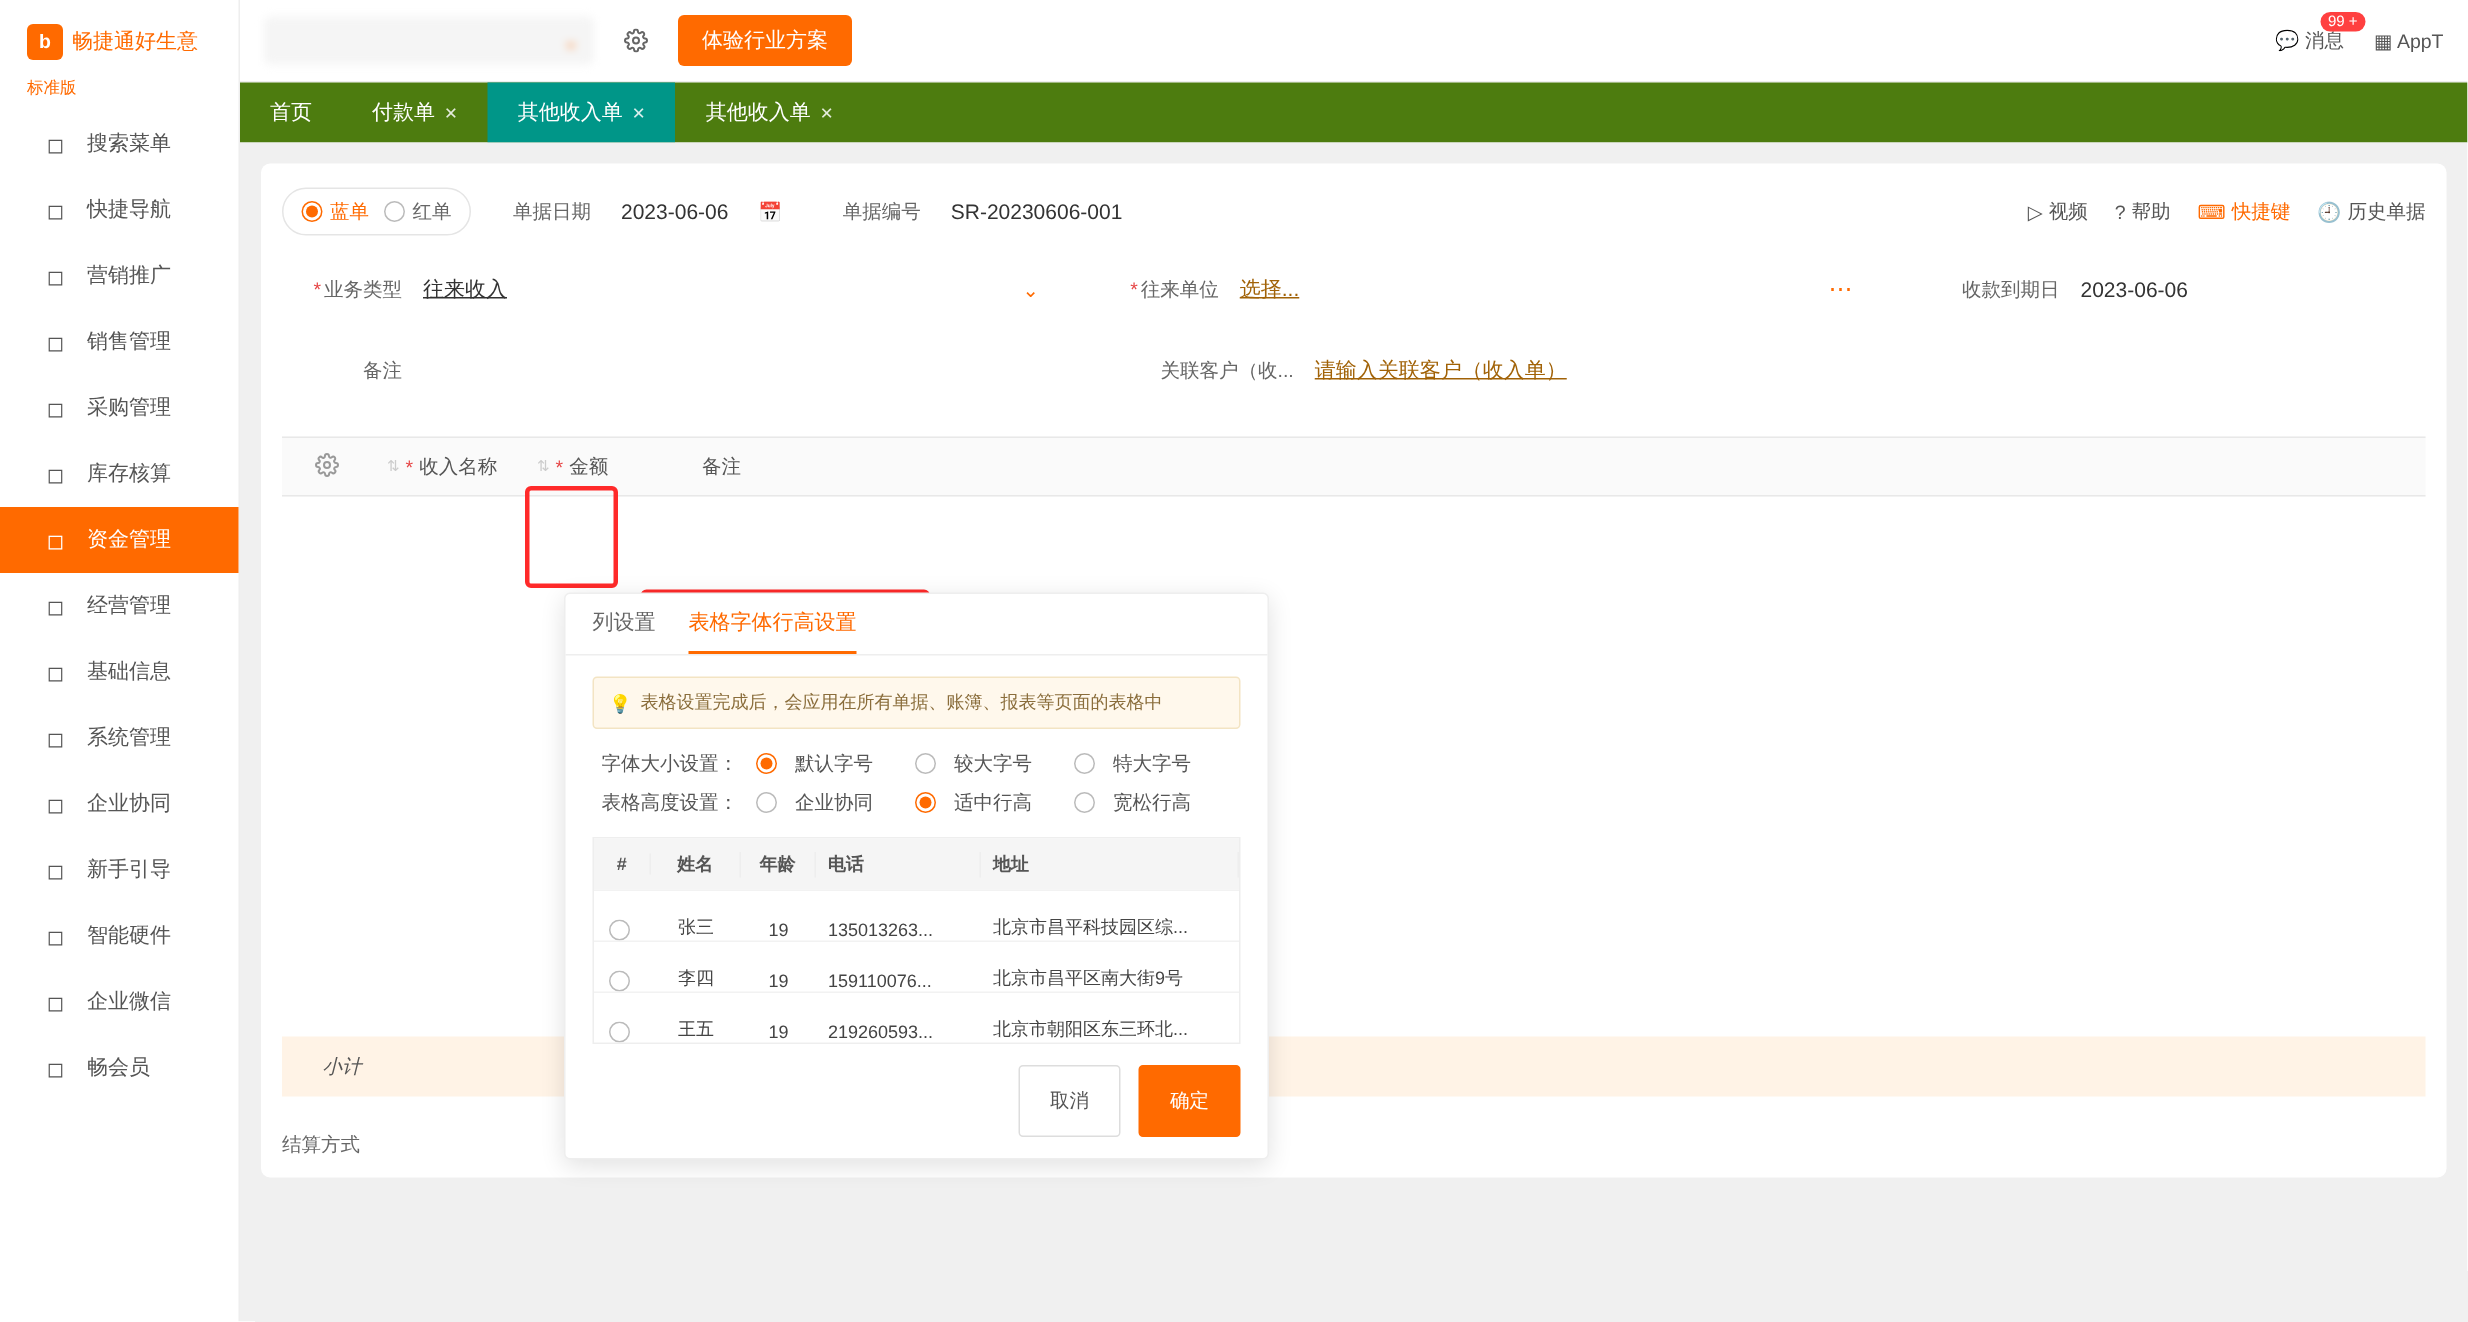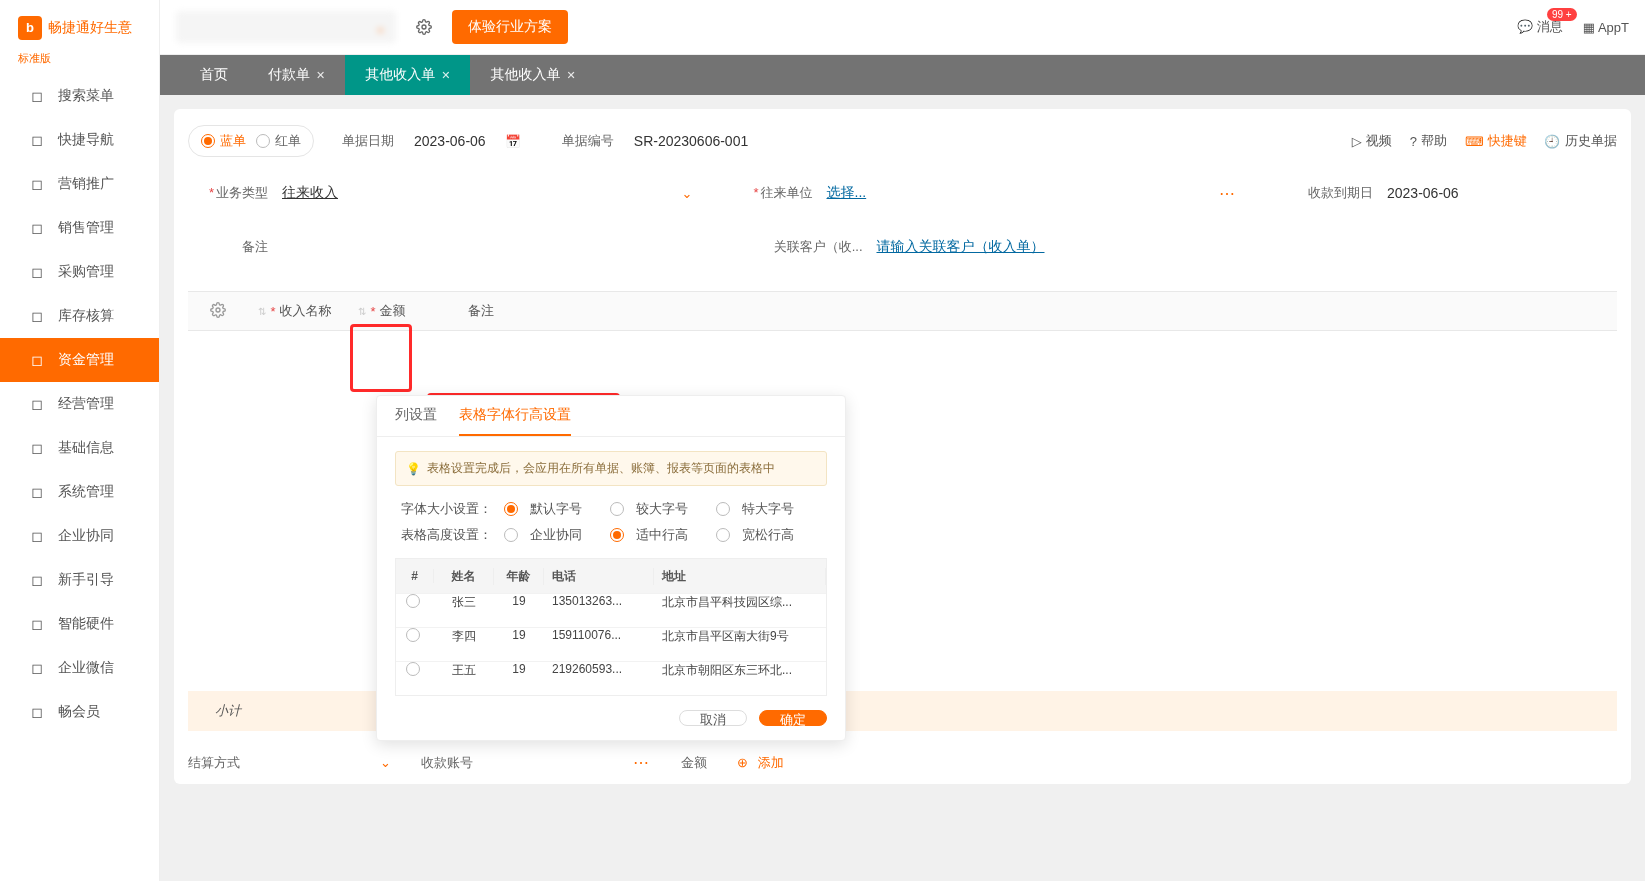--- a/index.html
+++ b/index.html
@@ -15,40 +15,40 @@
 .menu-icon { width: 18px; height: 18px; margin-right: 12px; display: inline-flex; align-items: center; justify-content: center; }
 .main { flex: 1; display: flex; flex-direction: column; min-width: 0; }
 .topbar { height: 55px; background: #fff; display: flex; align-items: center; padding: 0 16px; justify-content: space-between; border-bottom: 1px solid #eee; }
 .topbar-left { display: flex; align-items: center; gap: 12px; }
 .org-select { min-width: 220px; height: 32px; border: none; background: #f5f5f5; border-radius: 4px; display: flex; align-items: center; padding: 0 10px; color: #777; font-size: 13px; filter: blur(3px); }
 .gear-btn { width: 32px; height: 32px; display:flex; align-items:center; justify-content:center; color:#666; cursor:pointer; }
 .try-btn { height: 34px; padding: 0 16px; background: #ff6a00; color: #fff; border: none; border-radius: 4px; font-size: 14px; cursor: pointer; }
 .topbar-right { display: flex; align-items: center; gap: 20px; color: #555; font-size: 13px; }
 .msg-badge { position: relative; }
 .badge-count { position: absolute; top: -10px; right: -14px; background: #ff4040; color: #fff; font-size: 10px; padding: 1px 5px; border-radius: 8px; }
-.tabs-bar { height: 40px; background: #737373; display: flex; align-items: center; padding-left: 20px; }
+.tabs-bar { height: 40px; background: #4d7c0f; display: flex; align-items: center; }
 .tab { height: 40px; display: flex; align-items: center; padding: 0 20px; color: #fff; font-size: 14px; cursor: pointer; gap: 6px; }
 .tab.active { background: #009688; }
 .tab-close { font-size: 11px; opacity: .85; }
 .content { flex: 1; background: #f0f0f0; padding: 14px; overflow: auto; position: relative; }
 .card { background: #fff; border-radius: 6px; padding: 12px 14px; }
 .form-row { display: flex; align-items: center; height: 40px; gap: 12px; }
 .radio-group { display: flex; align-items: center; gap: 10px; border:1px solid #e5e5e5; border-radius: 20px; padding: 4px 12px; height:32px;}
 .radio { display: inline-flex; align-items: center; gap: 5px; font-size: 13px; color: #666; }
 .radio-dot { width: 14px; height: 14px; border: 1px solid #bbb; border-radius: 50%; display: inline-block; position: relative; }
 .radio.checked .radio-dot { border-color: #ff6a00; }
 .radio.checked .radio-dot::after { content:''; width:8px; height:8px; background:#ff6a00; border-radius:50%; position:absolute; top:2px; left:2px; }
 .form-label { font-size: 13px; color: #666; min-width: 60px; text-align: right; }
 .form-label .req { color: #e64545; margin-right: 2px; }
 .form-value { font-size: 14px; color: #333; }
 .section2 { margin-top: 10px; display: flex; gap: 60px; padding: 0 20px; }
 .section2 .cell { flex: 1; display: flex; align-items: center; height: 44px; gap: 14px; }
 .dropdown-input { flex: 1; border: none; border-bottom: 1px solid transparent; color: #333; font-size: 14px; padding: 4px 0; position: relative; text-decoration: underline; }
 .dropdown-arrow { color: #ff6a00; }
-.placeholder { color: #0369a1; }
+.placeholder { color: #a16207; }
 .more-dots { color: #ff6a00; font-size: 16px; letter-spacing: 2px; }
 .table-head { display: flex; margin-top: 22px; border-top: 1px solid #e8e8e8; border-bottom: 1px solid #e8e8e8; background: #fafafa; height: 40px; align-items: center; }
 .th { padding: 0 10px; font-size: 13px; color: #555; display:flex; align-items:center; gap:4px; }
 .th .sort { color:#ccc; font-size:10px; }
 .gear-th { width: 60px; display:flex; justify-content:center; align-items:center; position: relative; }
 .subtotal-row { display: flex; background: #fff3e6; height: 40px; align-items: center; font-size: 13px; padding: 0 10px; font-style: italic; }
 .subtotal-row .sub-label { width: 60px; text-align:center; color:#555; }
 .subtotal-row .sub-val { width: 110px; text-align:center; font-weight:bold;}
 .bottom-row { display: flex; gap: 30px; margin-top: 22px; align-items: center; font-size: 13px; color: #666; }
 .bottom-row .item { display: flex; align-items: center; gap: 10px; }
@@ -63,29 +63,29 @@
 .popup { position: absolute; top: 300px; left: 216px; width: 470px; background: #fff; border: 1px solid #eee; box-shadow: 0 4px 16px rgba(0,0,0,.12); border-radius: 4px; z-index: 10; }
 .popup-tabs { display: flex; border-bottom: 1px solid #eee; padding: 10px 18px 0 18px; gap: 22px; }
 .popup-tab { padding-bottom: 10px; font-size: 14px; color: #666; cursor:pointer; }
 .popup-tab.active { color: #ff6a00; border-bottom: 2px solid #ff6a00; }
 .info-banner { margin: 14px 18px 10px 18px; background: #fff8ec; border: 1px solid #f3e4c3; padding: 8px 10px; font-size: 12px; color: #8a6d3b; display:flex; align-items:center; gap:6px; border-radius:3px;}
 .setting-row { padding: 4px 24px; display: flex; align-items: center; font-size: 13px; color: #555; gap: 8px; }
 .setting-row .lbl { margin-right: 4px; }
 .pv-table { margin: 10px 18px 0 18px; border: 1px solid #eee; }
 .pv-head { display: flex; background: #f5f5f5; height: 34px; align-items: center; font-size: 12px; color: #555; font-weight:600;}
 .pv-head .pvh { padding: 0 8px; border-right:1px solid #eee; }
-.pv-row { display: flex; height: 34px; align-items: flex-start; font-size: 12px; color: #444; border-top:1px solid #f2f2f2; }
+.pv-row { display: flex; height: 34px; align-items: flex-end; font-size: 12px; color: #444; border-top:1px solid #f2f2f2; }
 .pv-row .pvc { padding: 0 8px; white-space:nowrap; overflow:hidden; text-overflow:ellipsis; }
 .col-sel { width: 38px; display:flex; justify-content:center;}
 .col-name { width: 60px; text-align:center;}
 .col-age { width: 50px; text-align:center;}
 .col-tel { width: 110px;}
 .col-addr { flex:1; }
 .popup-footer { display: flex; justify-content: flex-end; gap: 12px; padding: 14px 18px; }
-.btn { height: 16px; padding: 0 20px; border: 1px solid #ddd; background: #fff; border-radius: 13px; font-size: 13px; cursor:pointer; color:#555;}
+.btn { height: 48px; padding: 0 20px; border: 1px solid #ddd; background: #fff; border-radius: 3px; font-size: 13px; cursor:pointer; color:#555;}
 .btn.primary { background: #ff6a00; color: #fff; border-color:#ff6a00; }
 .small-radio { width:14px; height:14px; border:1px solid #bbb; border-radius:50%; display:inline-block; position:relative; margin-right:4px; }
 .small-radio.on { border-color:#ff6a00; }
 .small-radio.on::after { content:''; position:absolute; width:8px; height:8px; background:#ff6a00; border-radius:50%; top:2px; left:2px;}
 .icon-svg { width:16px; height:16px; }
 </style>
 </head>
 <body>
 
 <div class="app">

